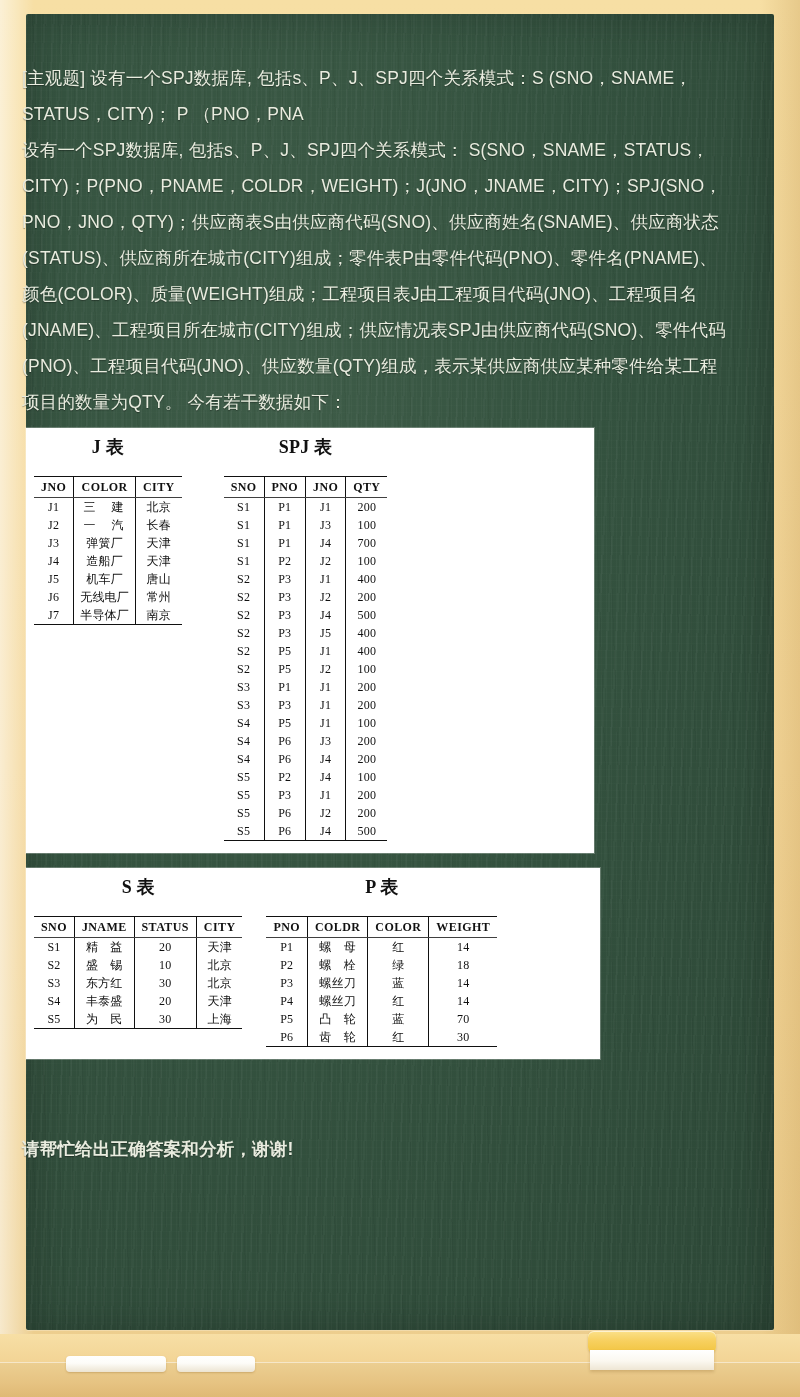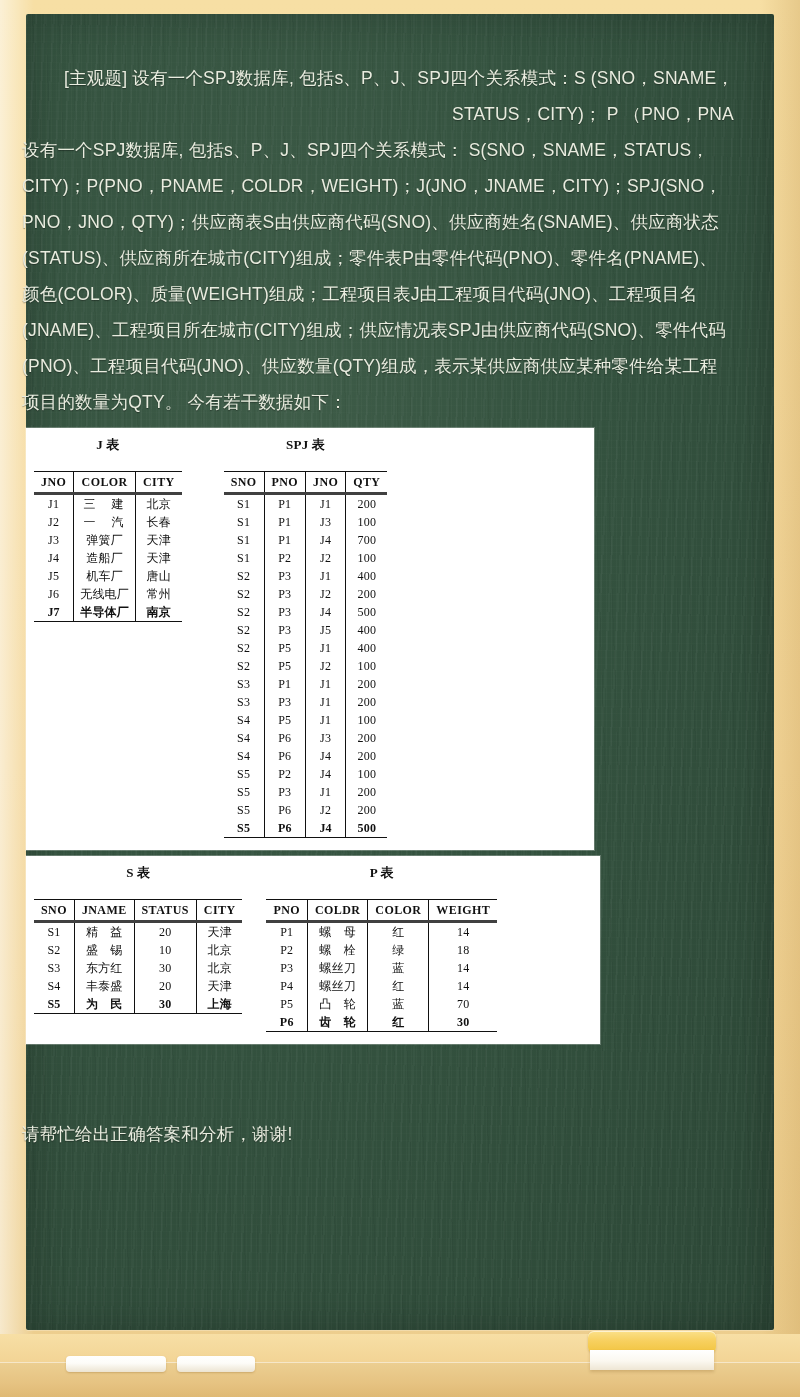--- a/index.html
+++ b/index.html
@@ -39,57 +39,57 @@
   }
   .content{
     position:absolute;left:22px;top:60px;width:712px;
     color:#e9ecdf;
     font-size:17.5px;
     line-height:36px;
     letter-spacing:.2px;
     text-shadow:0 1px 1px rgba(0,0,0,.35);
   }
   .content p{margin:0;}
-  .q-head{margin:0;text-align:right;}
+  .q-head{margin:0;}
   .tbl-img{
     background:#ffffff;
     margin:8px 0 0 4px;
     padding:10px 8px 12px 8px;
     box-shadow:0 0 0 1px rgba(255,255,255,.25);
   }
   .tbl-img.one{width:552px;}
-  .tbl-img.two{width:558px;margin-top:6px;}
+  .tbl-img.two{width:558px;margin-top:15px;}
   .imgrow{display:flex;align-items:flex-start;}
   table.dbt{
     border-collapse:collapse;
     color:#111;
     font-family:"Liberation Serif","DejaVu Serif",serif;
     font-size:12px;
     line-height:1;
     text-shadow:none;
   }
   table.dbt caption{
-    font-weight:bold;font-size:13px;padding-bottom:20px;color:#111;
+    font-weight:bold;font-size:18px;padding-bottom:20px;color:#111;
     font-family:"Liberation Serif","DejaVu Serif",serif;
   }
   table.dbt th,table.dbt td{
     text-align:center;
     padding:3px 6px;
     border-left:1px solid #111;
     white-space:nowrap;
   }
   table.dbt th:first-child,table.dbt td:first-child{border-left:none;}
   table.dbt thead th{
     border-top:1.6px solid #111;
-    border-bottom:3px solid #404040;
+    border-bottom:1px solid #404040;
     padding:4px 7px;
     font-weight:bold;
     letter-spacing:.4px;
   }
-  table.dbt tbody tr:last-child td{border-bottom:1.6px solid #111;font-weight:bold;}
+  table.dbt tbody tr:last-child td{border-bottom:1.6px solid #111;}
   .j-table td{padding:5px 8px;}
   .j-table .nm{letter-spacing:2px;}
   .s-table td{padding:5px 7px;}
   .p-table td{padding:4px 7px;}
   .spj-table td{padding:1.5px 10px;font-size:12px;}
   .ledge{
     position:absolute;left:0;top:1334px;width:800px;height:63px;
     background:linear-gradient(180deg,#f6dda2 0%,#f3d596 38%,#e8c display:block);
   }
   .ledge{
@@ -418,21 +418,21 @@
                 <td>红</td>
                 <td>30</td>
               </tr>
           </tbody>
         </table>
 
       </div>
     </div>
 
 
-    <p style="margin-top:72px;">请帮忙给出正确答案和分析，谢谢!</p>
+    <p style="margin-top:72px;font-weight:bold;">请帮忙给出正确答案和分析，谢谢!</p>
 
   </div>
 
   <div class="ledge"></div>
   <div class="ledge-lip"></div>
 
   <div class="chalk c1"></div>
   <div class="chalk c2"></div>
 
   <div class="eraser-top"></div>

